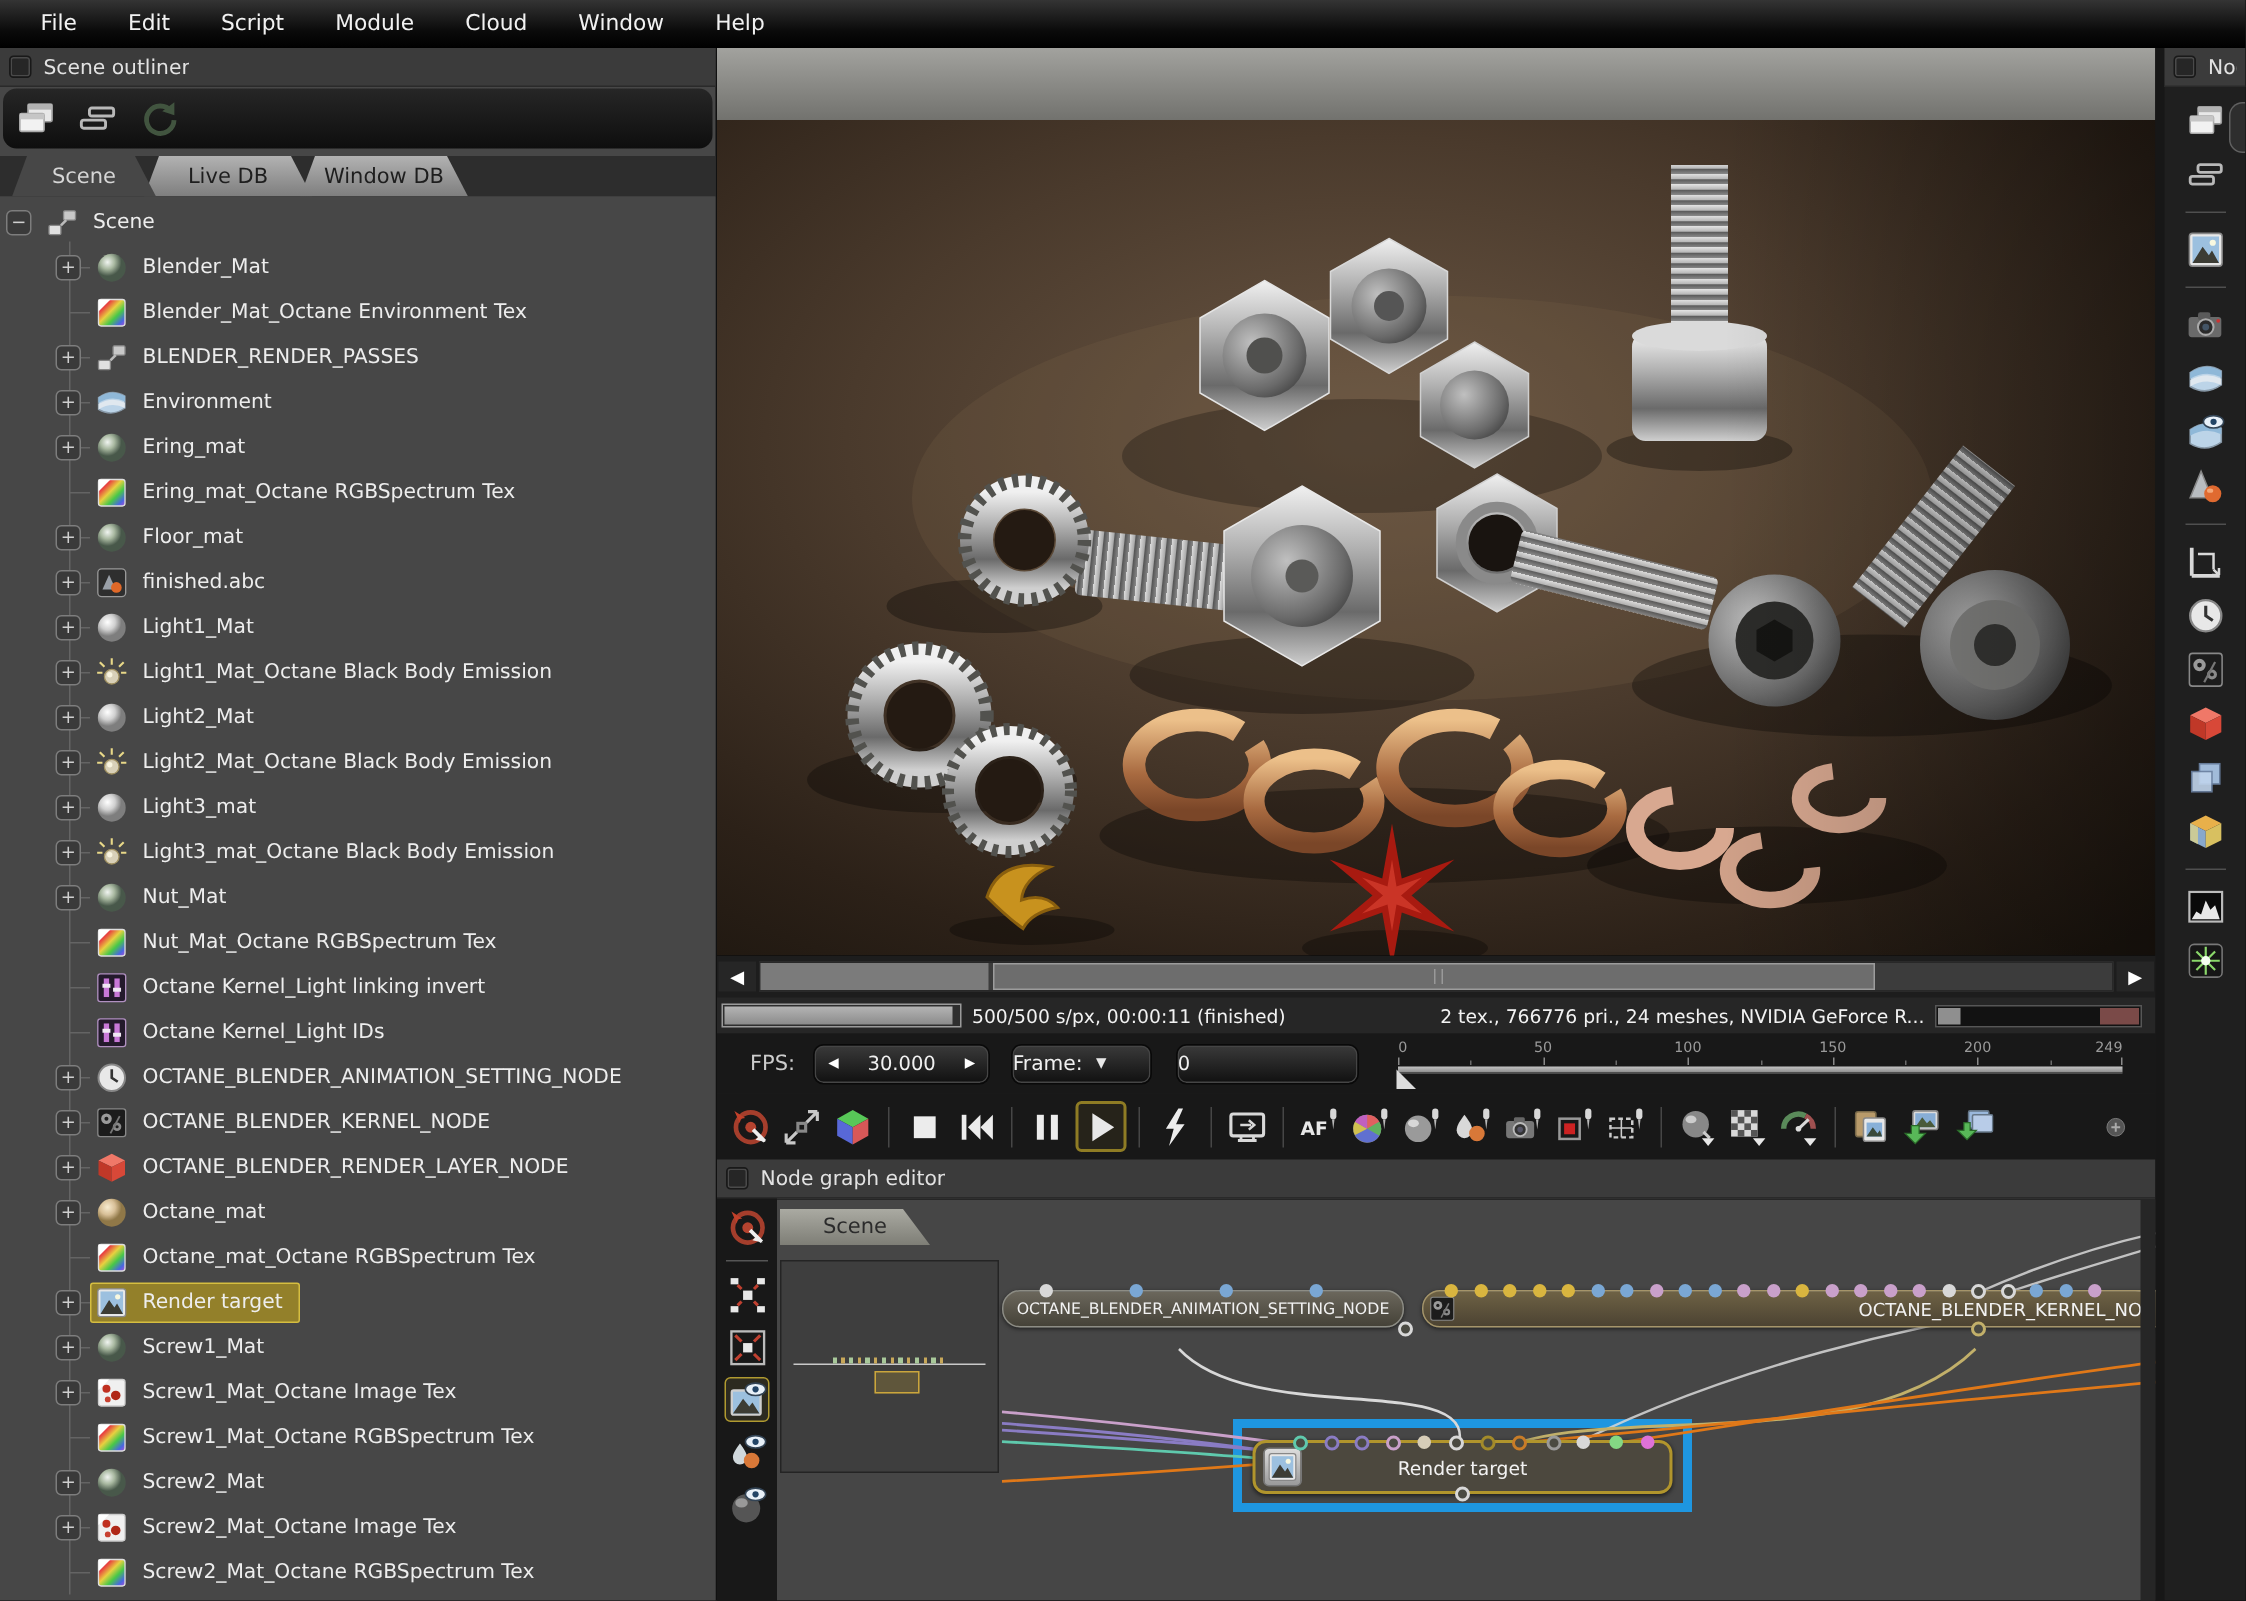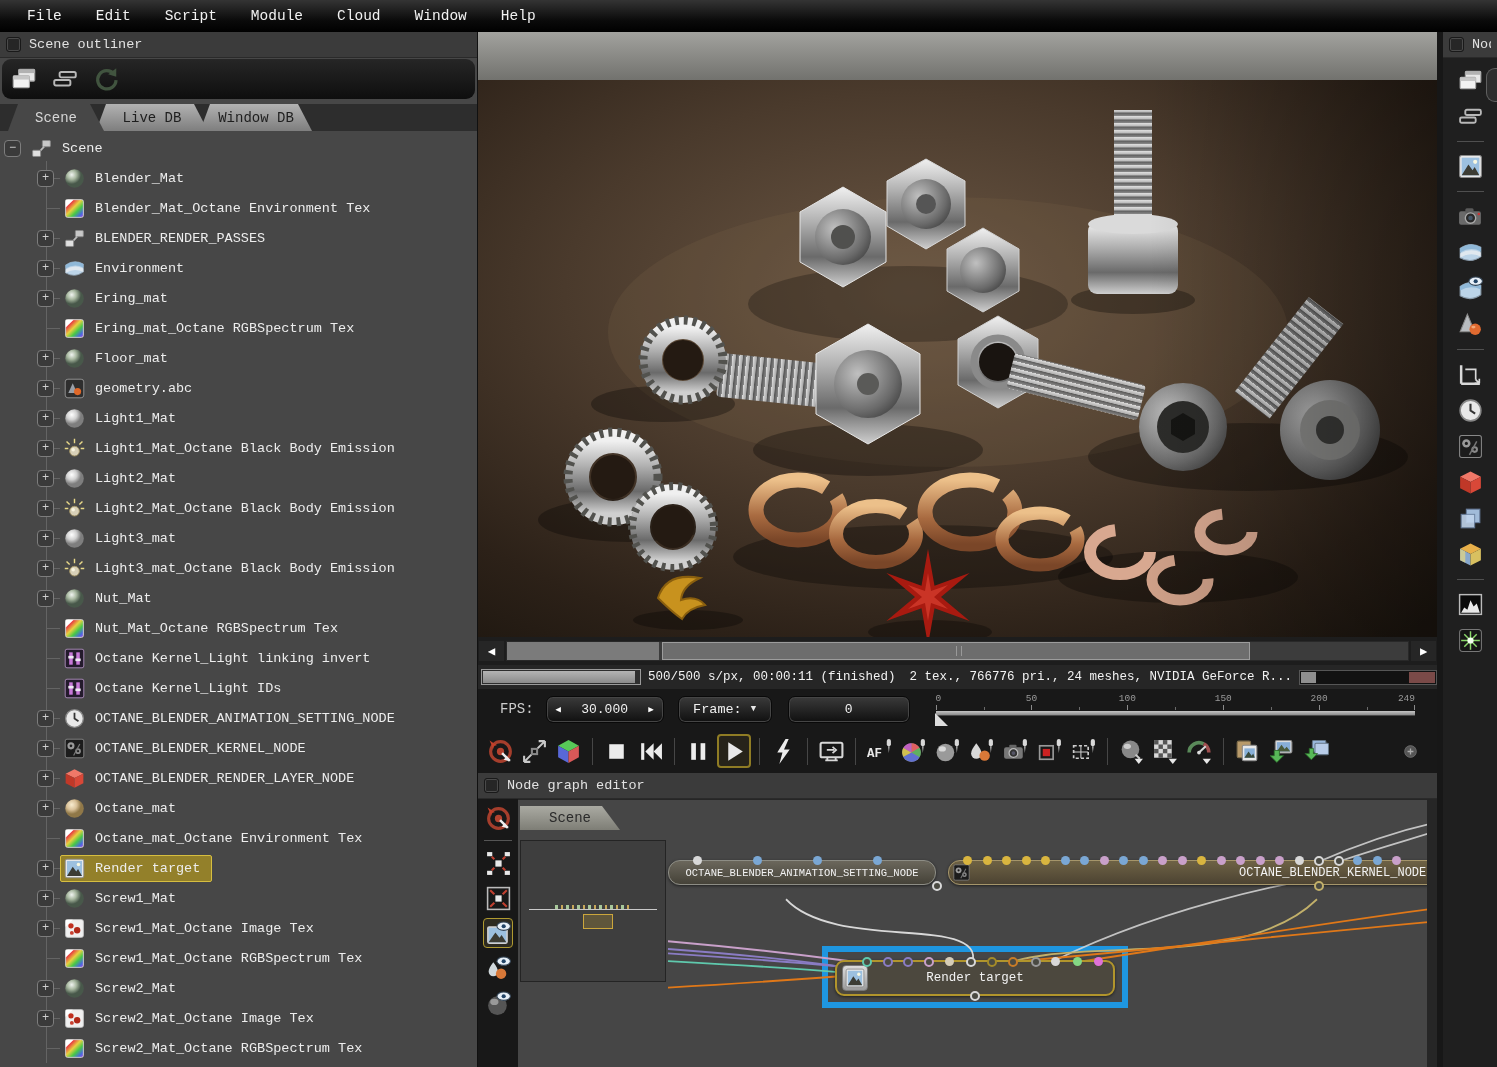--- a/index.html
+++ b/index.html
@@ -1,18 +1,18 @@
 <!DOCTYPE html>
 <html><head>
 <meta charset="utf-8">
 <style>
   * { box-sizing: border-box; margin:0; padding:0; }
   html,body { width:1497px; height:1067px; overflow:hidden; background:#141414;
     font-family:"DejaVu Sans","Liberation Sans",sans-serif; cursor:default; }
-  #app { position:relative; width:1497px; height:1067px; background:#1b1b1b;font-family:Liberation Mono, monospace; }
+  #app { position:relative; width:1497px; height:1067px; background:#1b1b1b; }
 
   
   .menubar { position:absolute; top:0; left:0; right:0; height:32px; z-index:9;
     background:linear-gradient(#343434,#0a0a0a 65%,#000);
     display:flex; align-items:center; padding-left:10px; }
   .menu-item { padding:0 17px; font-size:14.5px; color:#f2f2f2; height:32px; line-height:32px; }
 
   
   .panel-header { height:26px; background:#3b3b3b; display:flex; align-items:center;
     gap:8px; padding:0 6px; flex:none; border-bottom:1px solid #2a2a2a; }
@@ -74,21 +74,21 @@
     background:linear-gradient(#b4b4b4,#8b8b8b); }
   .spacer { flex:1; }
   .pbar2 { width:138px; height:15px; border:1px solid #565656; background:#121212; position:relative; flex:none; margin-right:6px; }
   .pbar2 .seg1 { position:absolute; left:1px; top:1px; bottom:1px; width:15px; background:#8f8f8f; }
   .pbar2 .seg2 { position:absolute; right:1px; top:1px; bottom:1px; width:26px; background:#7a4a48; }
 
   .fps-row { height:40px; flex:none; background:#181818; display:flex; align-items:center;
     padding-left:22px; font-size:14px; color:#cccccc; }
   .ctl { height:27px; background:linear-gradient(#3a3a3a,#101010); border:1px solid #090909;
     box-shadow:inset 0 0 0 1px #454545; border-radius:7px; display:flex; align-items:center;
-    justify-content:center; color:#f0f0f0; font-size:13px; }
+    justify-content:flex-start; color:#f0f0f0; font-size:13px; }
   .fps-stepper { width:118px; margin-left:12px; justify-content:space-between; padding:0 9px; }
   .arr { font-size:9px; color:#fff; }
   .frame-dd { width:94px; margin-left:14px; gap:9px; font-size:13.5px; }
   .dd-arr { font-size:9px; color:#e8e8e8; }
   .zero-box { width:122px; margin-left:16px; }
   .timeline { flex:1; margin:0 22px 0 26px; position:relative; height:34px; }
   .tl-num { position:absolute; top:1px; font-size:9.5px; color:#9a9a9a; transform:translateX(-50%); }
   .tl-num.first { transform:none; }
   .tl-num.last { transform:translateX(-100%); }
   .tl-tick { position:absolute; top:13px; height:5px; width:1px; background:#8a8a8a; }
@@ -341,21 +341,21 @@
         </div>
         <div class="trow child">
           <span class="exp">+</span>
           <span class="ticon">
             <svg viewBox="0 0 26 26">
               <rect x="2.5" y="2.5" width="21" height="21" rx="3" fill="#2e2e2e" stroke="#999"></rect>
               <polygon points="11,7 16,18 6,18" fill="#9aa0a8"></polygon>
               <circle cx="16.5" cy="16.5" r="4" fill="#e06828"></circle>
             </svg>
           </span>
-          <span class="tlabel">geometry.abc</span>
+          <span class="tlabel">finished.abc</span>
         </div>
         <div class="trow child">
           <span class="exp">+</span>
           <span class="ticon">
             <svg viewBox="0 0 26 26">
               <defs>
                 <radialGradient id="gsw" cx="0.35" cy="0.3">
                   <stop offset="0" stop-color="#ffffff"></stop>
                   <stop offset="0.55" stop-color="#d0d0d0"></stop>
                   <stop offset="1" stop-color="#7e7e7e"></stop>
@@ -561,21 +561,21 @@
                   <stop offset="0.45" stop-color="#e8d040"></stop>
                   <stop offset="0.65" stop-color="#48c848"></stop>
                   <stop offset="0.85" stop-color="#4868e0"></stop>
                   <stop offset="1" stop-color="#b050d8"></stop>
                 </linearGradient>
               </defs>
               <rect x="3" y="3" width="20" height="20" rx="2" fill="url(#grb)" stroke="#ddd"></rect>
               <polygon points="3,3 12,3 3,12" fill="#fff"></polygon>
             </svg>
           </span>
-          <span class="tlabel">Octane_mat_Octane Environment Tex</span>
+          <span class="tlabel">Octane_mat_Octane RGBSpectrum Tex</span>
         </div>
         <div class="trow child">
           <span class="exp">+</span>
           <span class="selwrap" style="background: rgb(147, 128, 42); border-color: rgb(214, 190, 64);">
             <span class="ticon">
               <svg viewBox="0 0 26 26">
                 <rect x="2.5" y="2.5" width="21" height="21" rx="2" fill="#e8e8e8" stroke="#888"></rect>
                 <rect x="4.5" y="4.5" width="17" height="17" fill="#9cc0df"></rect>
                 <polygon points="4.5,21.5 11,11 15,16.5 17,13.5 21.5,21.5" fill="#3c3c34"></polygon>
                 <circle cx="17.5" cy="8.5" r="2" fill="#f8f8e0"></circle>

